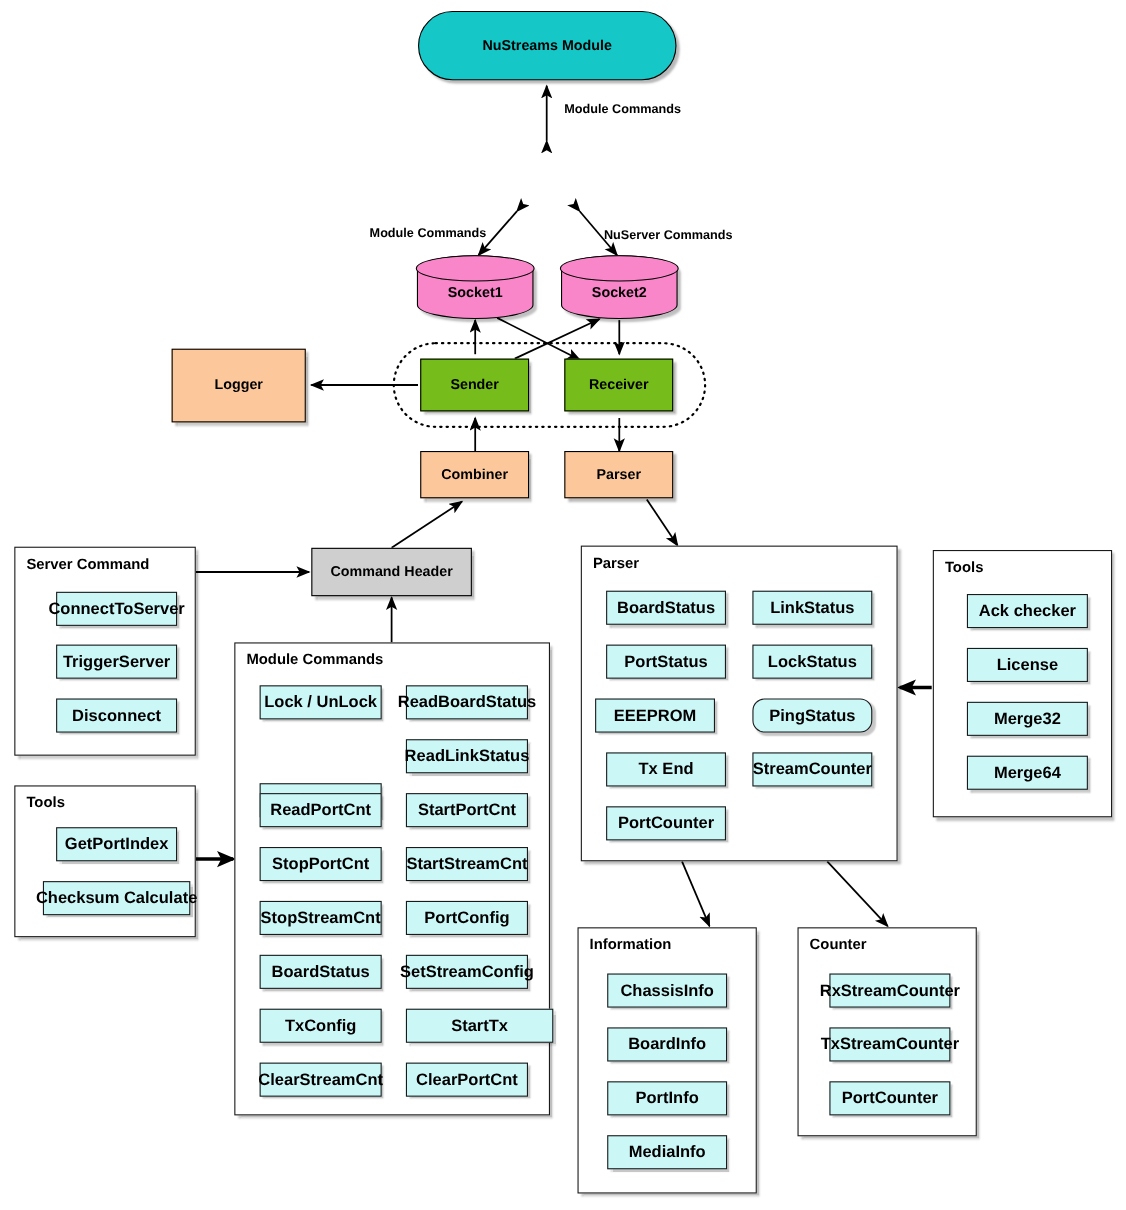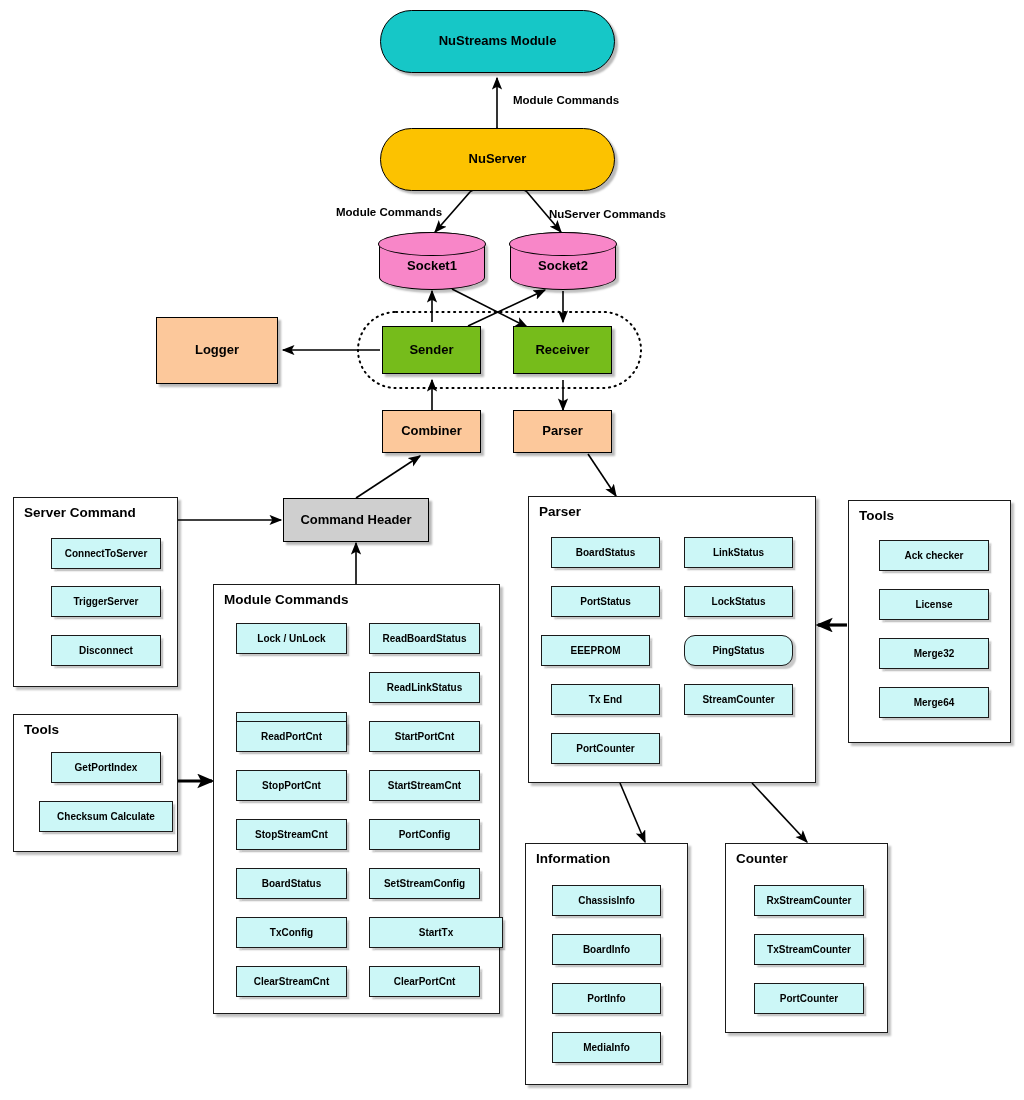--- a/index.html
+++ b/index.html
@@ -78,21 +78,21 @@
     white-space:nowrap;
   }
   .item{
     position:absolute;
     box-sizing:border-box;
     background:#ccf7f7;
     border:1.4px solid #1a1a1a;
     display:flex;
     align-items:center;
     justify-content:center;
-    font-size:10px;
+    font-size:15px;
     font-weight:bold;
     color:#000;
     box-shadow:2.5px 2.5px 1.5px rgba(0,0,0,0.22);
     white-space:nowrap;
   }
   
   .edgelabel{
     position:absolute;
     font-size:11.5px;
     font-weight:bold;
@@ -163,21 +163,20 @@
 
     <line x1="752" y1="783" x2="807" y2="842" stroke="#000" stroke-width="1.6" marker-end="url(#ah)"></line>
   </svg>
 
   <div class="edgelabel" style="left:513px;top:94px;">Module Commands</div>
   <div class="edgelabel" style="left:336px;top:206px;">Module Commands</div>
   <div class="edgelabel" style="left:549px;top:208px;">NuServer Commands</div>
 
   <div class="node pill teal" style="left:380px;top:10px;width:235px;height:63px;">NuStreams Module</div>
 
-  <div class="node pill amber" style="left:380px;top:128px;width:235px;height:63px;">NuServer</div>
 
   <div class="cyl" style="left:379px;top:232px;width:106px;height:58px;">
     <span class="cap"></span>
     <span class="lbl">Socket1</span>
   </div>
   <div class="cyl" style="left:510px;top:232px;width:106px;height:58px;">
     <span class="cap"></span>
     <span class="lbl">Socket2</span>
   </div>
 

